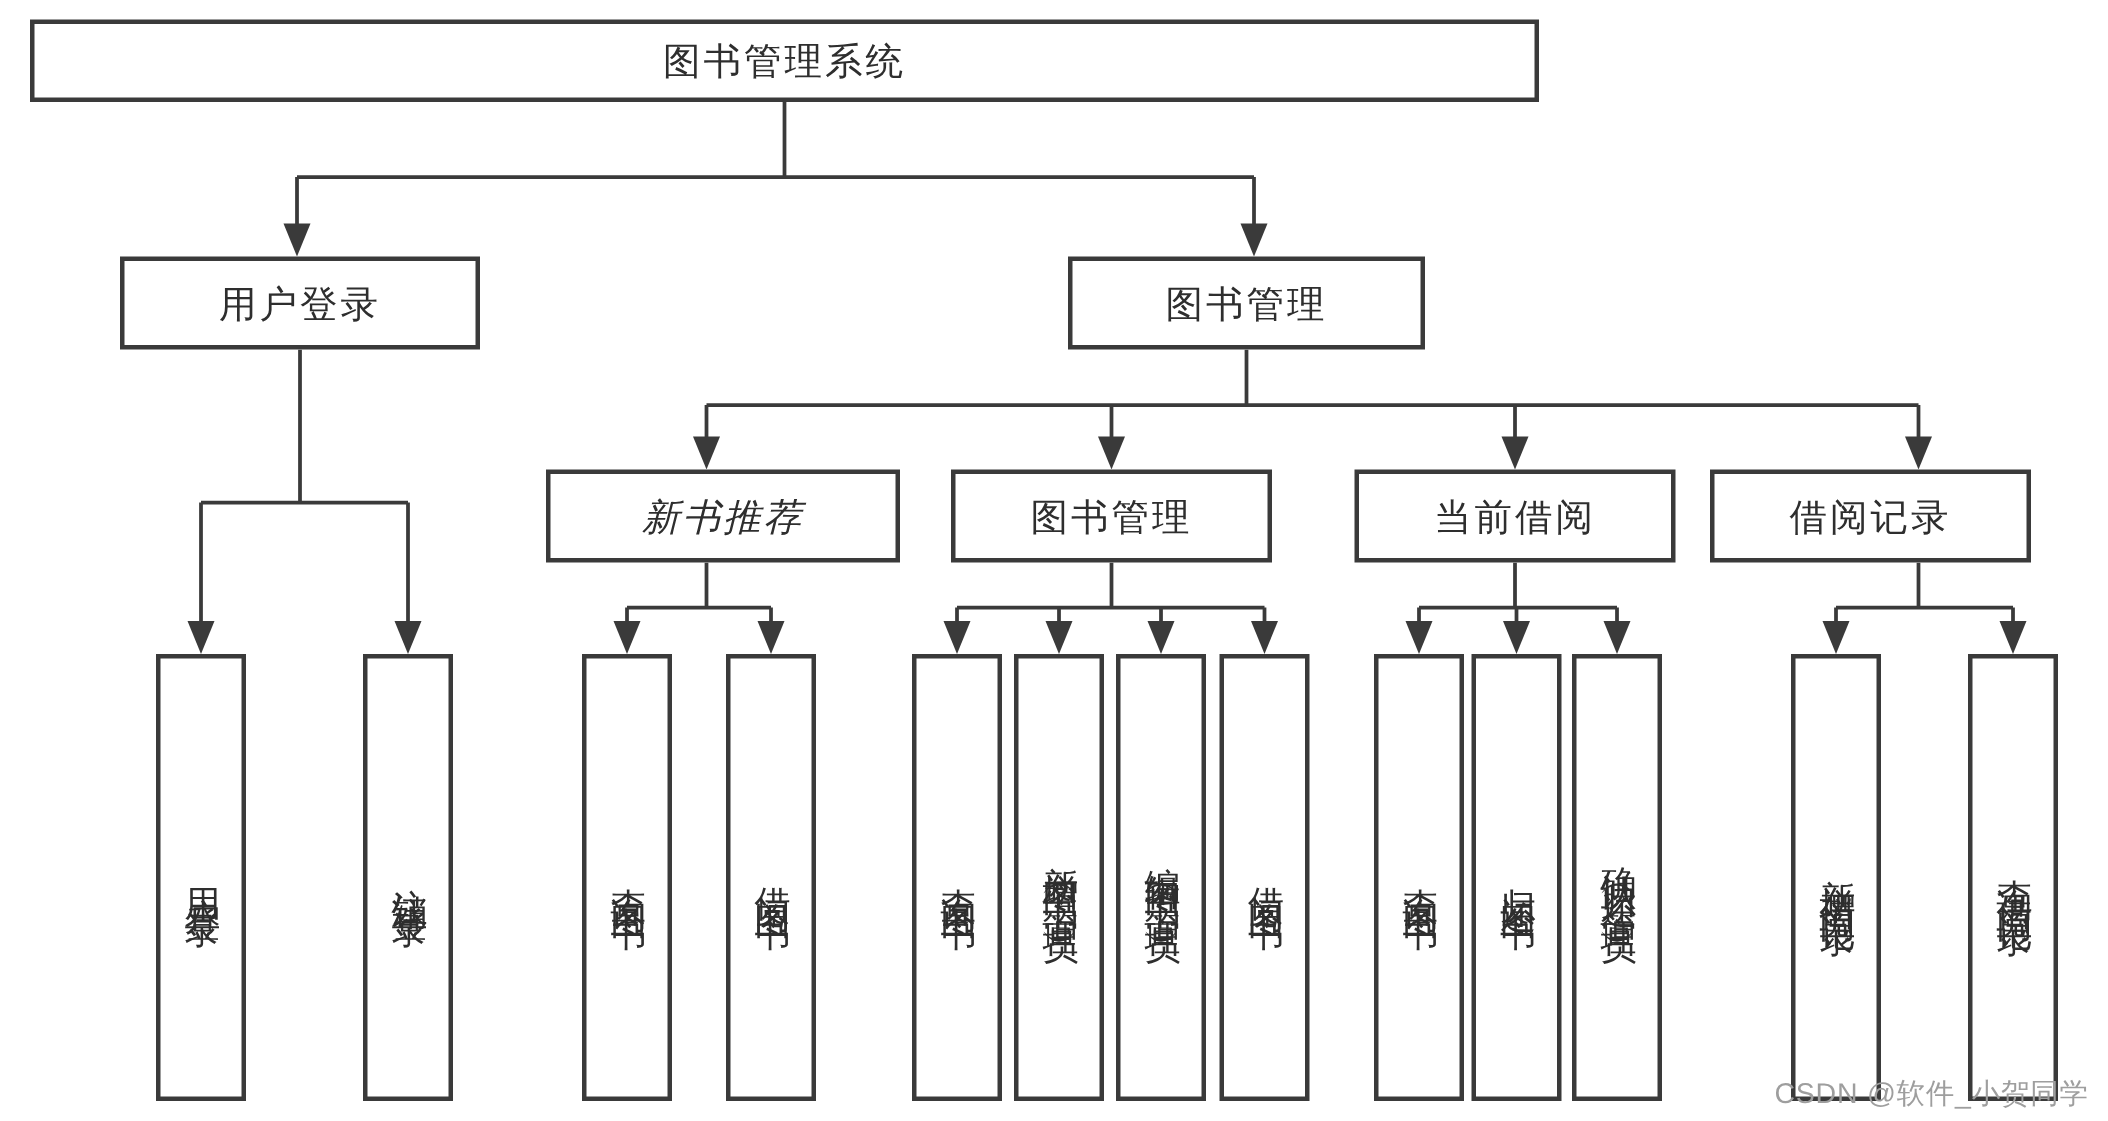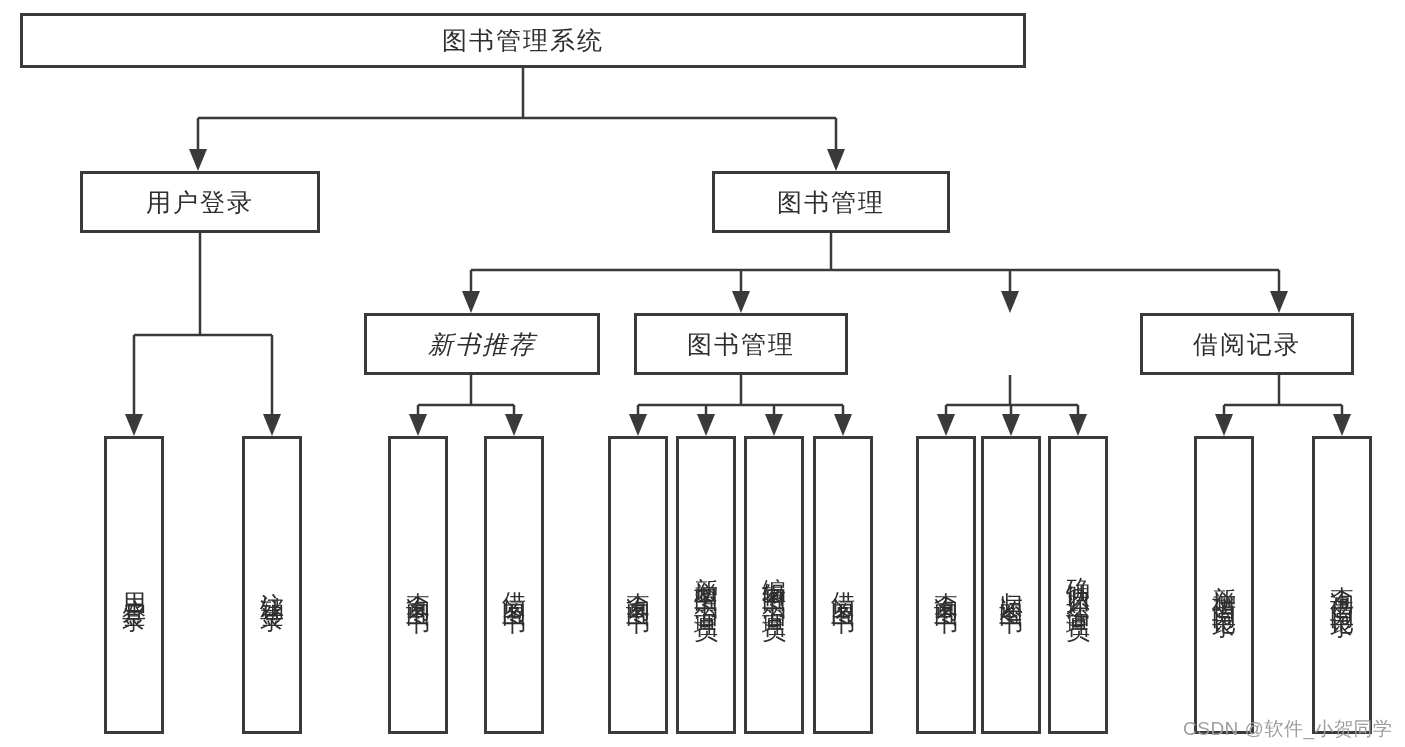--- a/index.html
+++ b/index.html
@@ -117,20 +117,23 @@
   <div class="box hbox" style="left:712px; top:171px; width:238px; height:62px;">
     <span>图书管理</span>
   </div>
 
   <div class="box hbox" style="left:364px; top:313px; width:236px; height:62px;font-style:italic;">
     <span>新书推荐</span>
   </div>
   <div class="box hbox" style="left:634px; top:313px; width:214px; height:62px;">
     <span>图书管理</span>
   </div>
+  <div class="box hbox" style="left:903px; top:313px; width:214px; height:62px;">
+    <span>当前借阅</span>
+  </div>
   <div class="box hbox" style="left:1140px; top:313px; width:214px; height:62px;">
     <span>借阅记录</span>
   </div>
 
   <div class="box leaf" style="left:104px; top:436px; width:60px; height:298px;">
     <span>用户登录</span>
   </div>
   <div class="box leaf" style="left:242px; top:436px; width:60px; height:298px;">
     <span>注销登录</span>
   </div>

